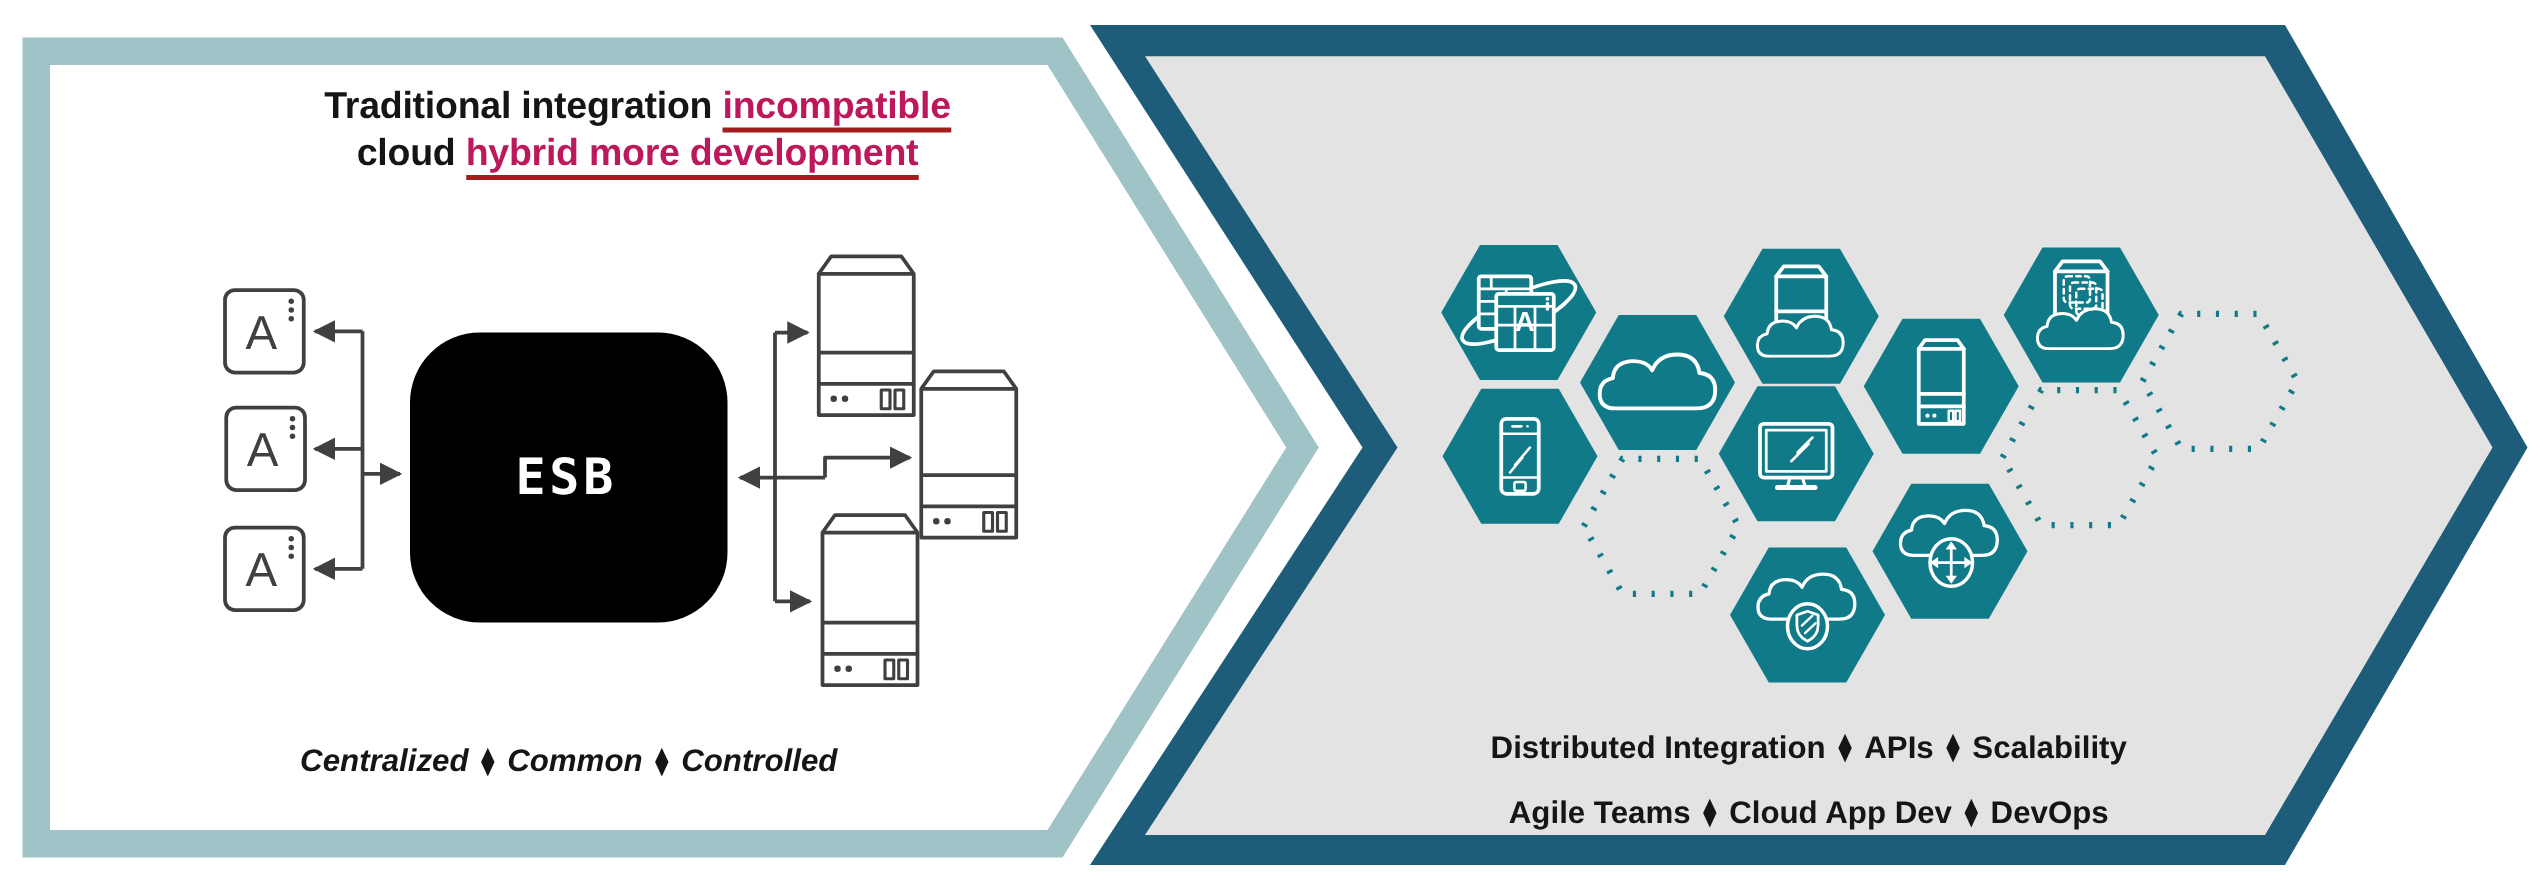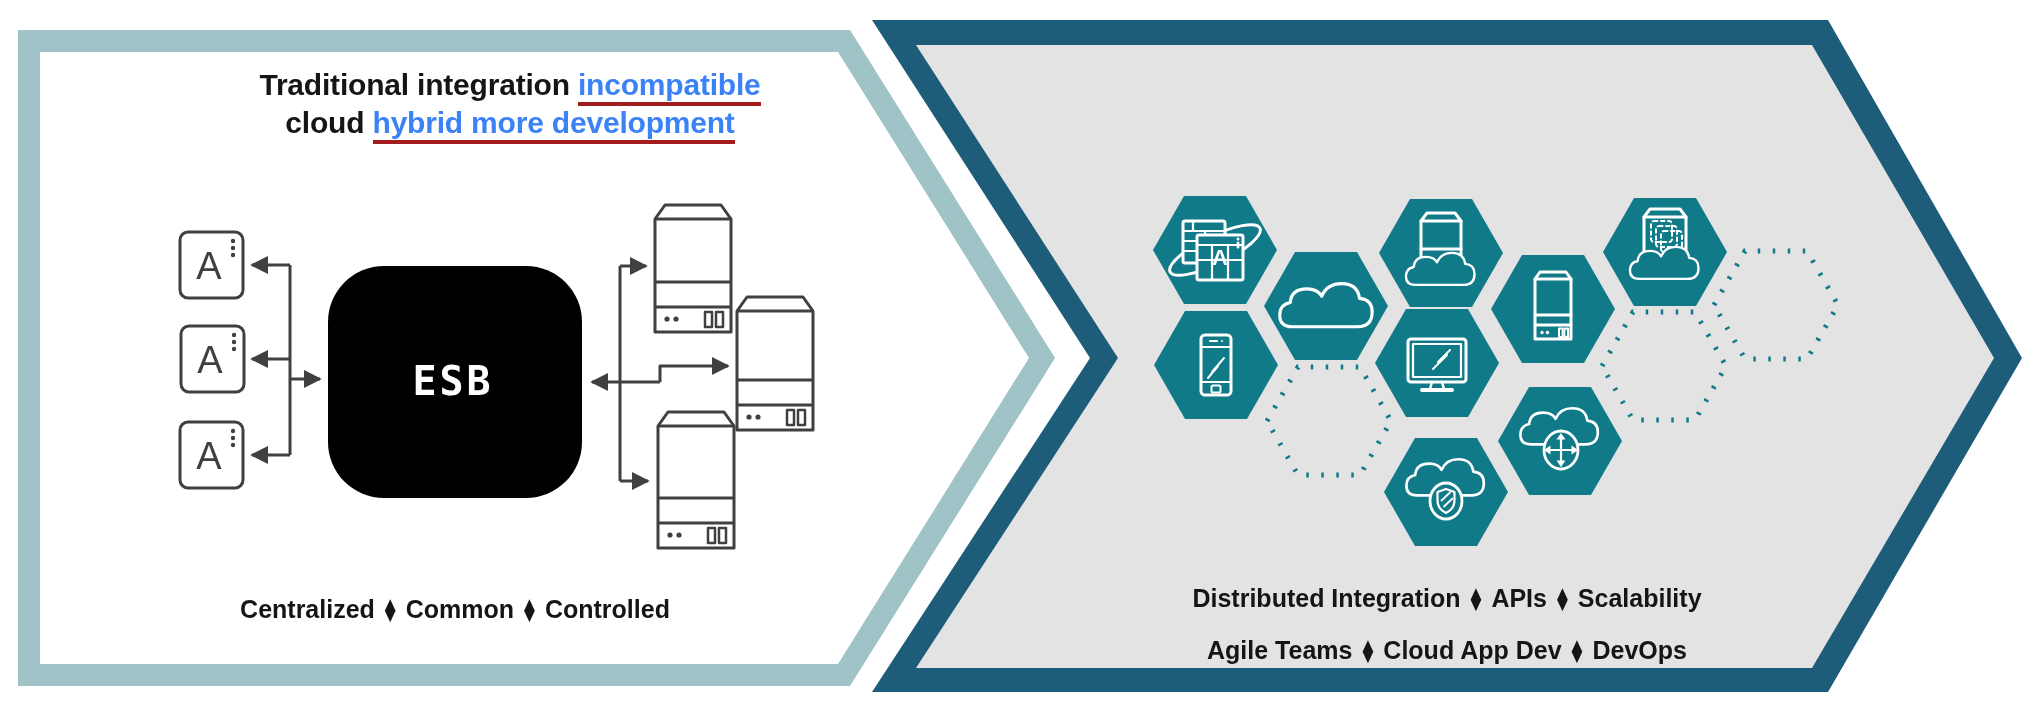--- a/index.html
+++ b/index.html
@@ -2,21 +2,21 @@
 <html><head>
 <meta charset="utf-8">
 <style>
   html,body{margin:0;padding:0;background:#fff;}
   .stage{position:relative;width:2034px;height:716px;background:#fff;overflow:hidden;
          font-family:"Liberation Sans","DejaVu Sans",sans-serif;}
   .stage svg.canvas{position:absolute;left:0;top:0;}
   .overlay{position:absolute;text-align:center;color:#151515;}
   .title{font-weight:700;font-size:30px;line-height:38px;letter-spacing:-0.2px;}
   .caption{font-weight:700;font-size:25px;line-height:30px;}
-  .accent{color:#3b82f6;border-bottom:4px solid #A21D1D;padding-bottom:1px;}
+  .accent{color:#be185d;border-bottom:4px solid #A21D1D;padding-bottom:1px;}
   .sep{font-family:"DejaVu Sans",sans-serif;font-size:22px;margin:0 10px;position:relative;top:-1px;}
 </style>
 </head>
 <body>
 
 <div class="stage">
 
   <svg class="canvas" width="2034" height="716" viewBox="0 0 2034 716">
     <defs>
       <marker id="arw" viewBox="0 0 10 10" refX="9" refY="5" markerWidth="6" markerHeight="6" orient="auto">
@@ -214,21 +214,21 @@
 
   <div class="overlay title" style="left:125px;top:66px;width:770px;">
     <span>Traditional integration</span>
     <span class="accent">incompatible</span>
     <br>
     <span>cloud</span>
     <span class="accent">hybrid more development</span>
   </div>
 
 
-  <div class="overlay caption" style="left:130px;top:594px;width:650px;">
+  <div class="overlay caption" style="left:130px;top:594px;width:650px;font-style:italic;">
     <span>Centralized</span><span class="sep">⧫</span><span>Common</span><span class="sep">⧫</span><span>Controlled</span>
   </div>
 
   <div class="overlay caption" style="left:1075px;top:635px;width:744px;">
     <span>Agile Teams</span><span class="sep">⧫</span><span>Cloud App Dev</span><span class="sep">⧫</span><span>DevOps</span>
   </div>
   <div class="overlay caption" style="left:1075px;top:583px;width:744px;">
     <span>Distributed Integration</span><span class="sep">⧫</span><span>APIs</span><span class="sep">⧫</span><span>Scalability</span>
   </div>
 

